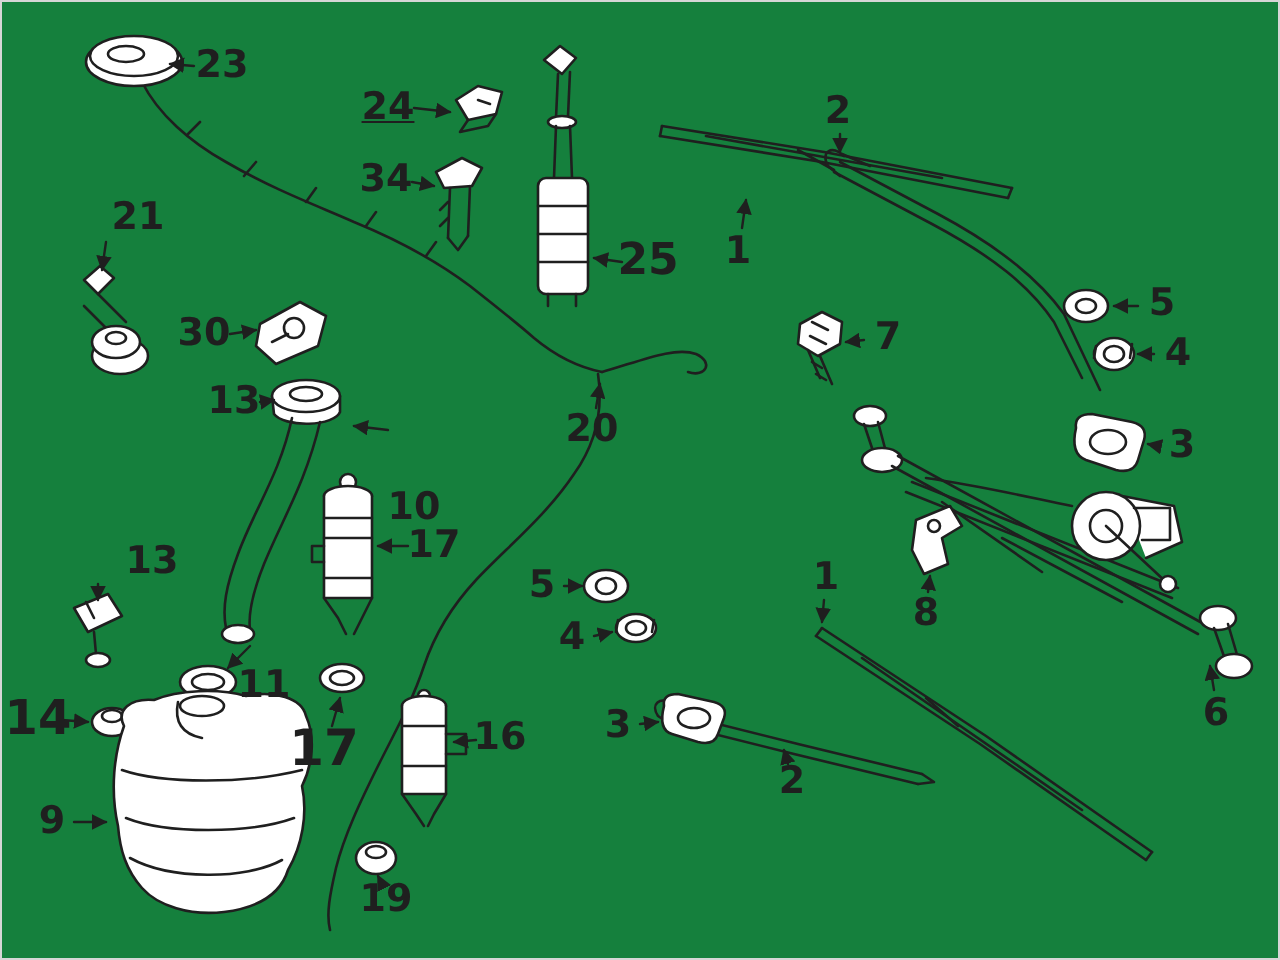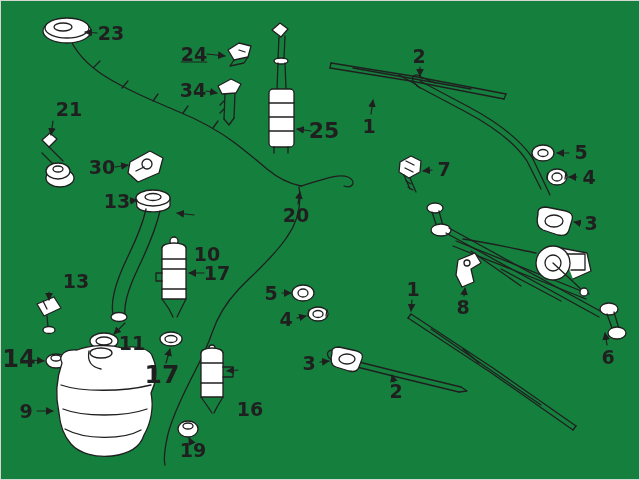--- a/index.html
+++ b/index.html
@@ -319,21 +319,21 @@
       <div class="callout" style="left: 68px; top: 108px; font-size: 19px; color: rgb(31, 31, 31);">21</div>
       <div class="callout" style="left: 101px; top: 166px; font-size: 19px; color: rgb(31, 31, 31);">30</div>
       <div class="callout" style="left: 116px; top: 200px; font-size: 19px; color: rgb(31, 31, 31);">13</div>
       <div class="callout" style="left: 206px; top: 215px; font-size: 19px; color: rgb(31, 31, 31); margin-top: 38px;">10</div>
       <div class="callout" style="left: 216px; top: 272px; font-size: 19px; color: rgb(31, 31, 31);">17</div>
       <div class="callout" style="left: 131px; top: 312px; font-size: 19px; color: rgb(31, 31, 31); margin-top: 30px;">11</div>
       <div class="callout" style="left: 48px; top: 280px; font-size: 19px; color: rgb(31, 31, 31); margin-left: 27px;">13</div>
       <div class="callout" style="left: 18px; top: 358px; font-size: 24px; color: rgb(31, 31, 31);">14</div>
       <div class="callout" style="left: 25px; top: 410px; font-size: 19px; color: rgb(31, 31, 31);">9</div>
       <div class="callout" style="left: 161px; top: 373px; font-size: 25px; color: rgb(31, 31, 31);">17</div>
-      <div class="callout" style="left: 249px; top: 368px; font-size: 19px; color: rgb(31, 31, 31); margin-top: 40px;">16</div>
+      <div class="callout" style="left: 249px; top: 368px; font-size: 19px; color: rgb(31, 31, 31);">16</div>
       <div class="callout" style="left: 192px; top: 449px; font-size: 19px; color: rgb(31, 31, 31);">19</div>
       <div class="callout" style="left: 295px; top: 214px; font-size: 19px; color: rgb(31, 31, 31);">20</div>
       <div class="callout" style="left: 368px; top: 125px; font-size: 19px; color: rgb(31, 31, 31);">1</div>
       <div class="callout" style="left: 418px; top: 55px; font-size: 19px; color: rgb(31, 31, 31);">2</div>
       <div class="callout" style="left: 443px; top: 168px; font-size: 19px; color: rgb(31, 31, 31);">7</div>
       <div class="callout" style="left: 580px; top: 151px; font-size: 19px; color: rgb(31, 31, 31);">5</div>
       <div class="callout" style="left: 588px; top: 176px; font-size: 19px; color: rgb(31, 31, 31);">4</div>
       <div class="callout" style="left: 590px; top: 222px; font-size: 19px; color: rgb(31, 31, 31);">3</div>
       <div class="callout" style="left: 607px; top: 356px; font-size: 19px; color: rgb(31, 31, 31);">6</div>
       <div class="callout" style="left: 462px; top: 306px; font-size: 19px; color: rgb(31, 31, 31);">8</div>

